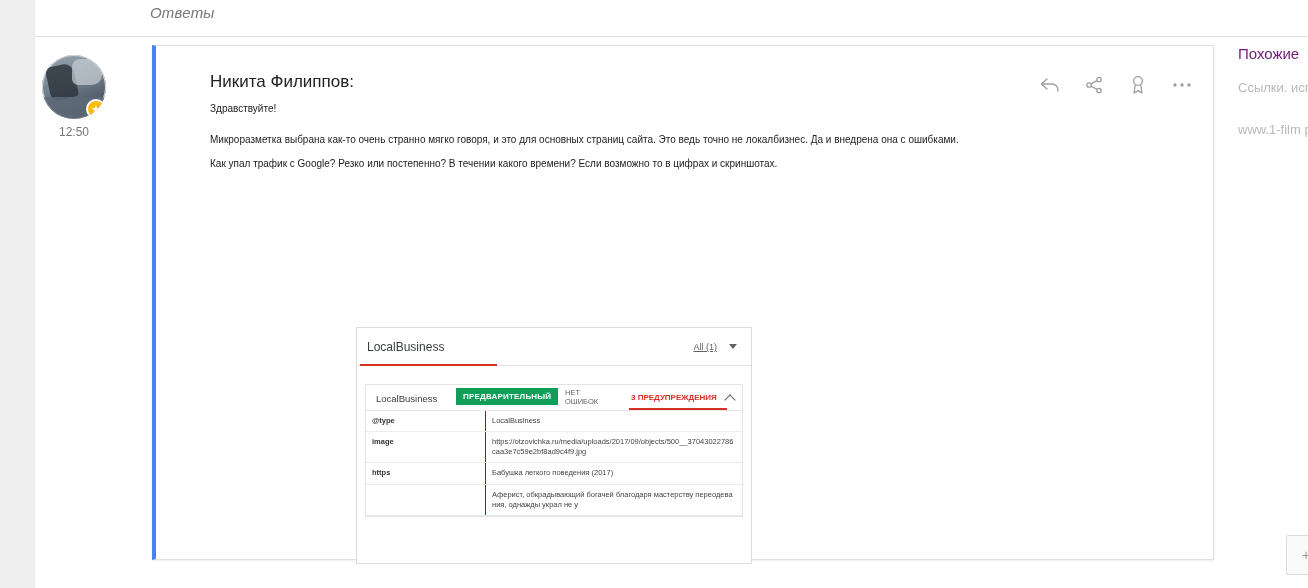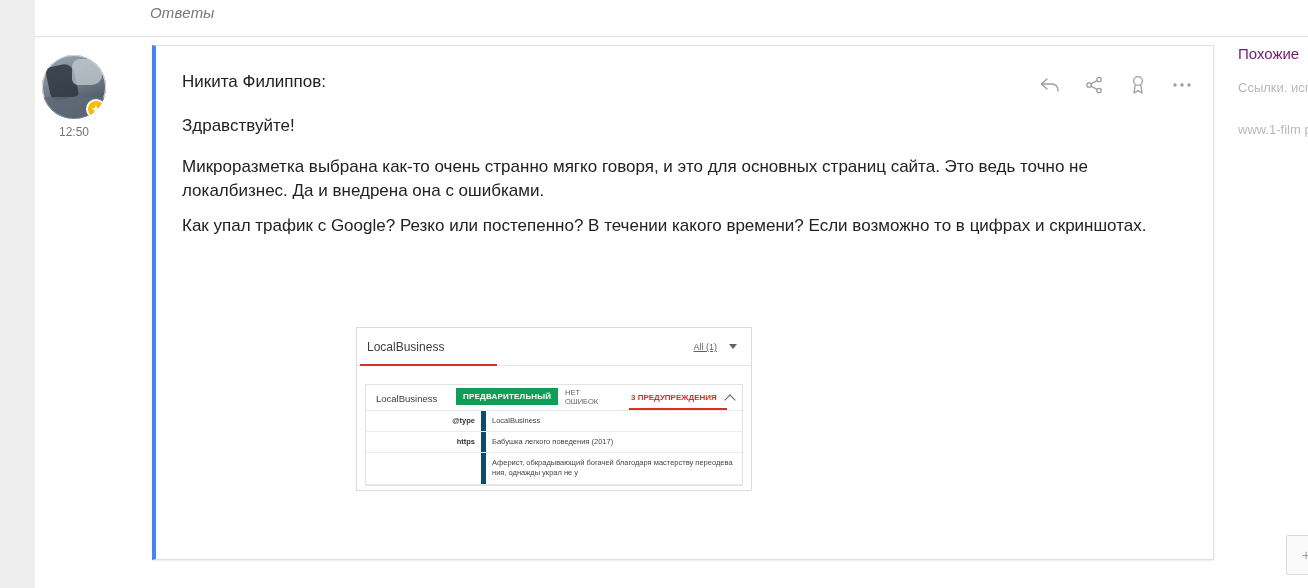--- a/index.html
+++ b/index.html
@@ -95,20 +95,21 @@
   
   .card {
     position: absolute;
     left: 152px; top: 45px;
     width: 1062px;
     height: 515px;
     background: #ffffff;
     border: 1px solid #e0e0e0;
     border-left: 4px solid #4285f4;
     box-shadow: 0 1px 2px rgba(0,0,0,.08);
+    padding-left: 28px;
   }
   .card-inner {
     position: relative;
     padding: 26px 30px 0 26px;
     height: 100%;
   }
   .author {
     font-size: 17px;
     color: #222222;
   }
@@ -120,33 +121,33 @@
     gap: 22px;
     color: #9e9e9e;
   }
   .act {
     width: 22px; height: 22px;
     display: flex; align-items: center; justify-content: center;
     cursor: pointer;
   }
   .act svg { display: block; }
   .body-text {
-    margin-top: 22px;
-    font-size: 17px;
+    margin-top: 10px;
+    font-size: 10px;
     color: #222222;
     line-height: 1.45;
   }
   .para { margin-bottom: 16px; }
   .para.last { margin-bottom: 10px; }
   
   .embed {
     position: absolute;
     left: 200px; top: 281px;
     width: 396px;
-    height: 164px;
+    height: 237px;
     background: #ffffff;
     border: 1px solid #dcdcdc;
     overflow: hidden;
     font-size: 9px;
     color: #444;
   }
   .embed-top {
     position: relative;
     height: 38px;
     border-bottom: 1px solid #e5e5e5;
@@ -225,22 +226,22 @@
   }
   .e-row {
     display: flex;
     border-bottom: 1px solid #ececec;
     font-size: 7.5px;
     color: #3c4043;
   }
   .e-row .k {
     width: 120px;
     padding: 5px 6px;
-    text-align: right;
-    border-right: 5px solid #0c4a6e;
+    text-align: left;
+    border-right: 1px solid #0c4a6e;
     font-weight: bold;
     color: #333;
   }
   .e-row .v {
     flex: 1;
     padding: 5px 6px;
     color: #444;
     word-break: break-all;
     line-height: 1.35;
   }
@@ -354,20 +355,24 @@
           <div class="e-tab t4">3 ПРЕДУПРЕЖДЕНИЯ</div>
           <div class="e-tab-underline"></div>
           <div class="e-chevron"></div>
         </div>
 
         <div class="e-row">
           <div class="k">@type</div>
           <div class="v">LocalBusiness</div>
         </div>
         <div class="e-row">
+          <div class="k">image</div>
+          <div class="v">https://otzovichka.ru/media/uploads/2017/09/objects/500__37043022786caa3e7c59e2bf8ad9c4f9.jpg</div>
+        </div>
+        <div class="e-row">
           <div class="k">https</div>
           <div class="v">Бабушка легкого поведения (2017)</div>
         </div>
         <div class="e-row">
           <div class="k"></div>
           <div class="v">Аферист, обкрадывающий богачей благодаря мастерству переодевания, однажды украл не у</div>
         </div>
       </div>
     </div>
 

